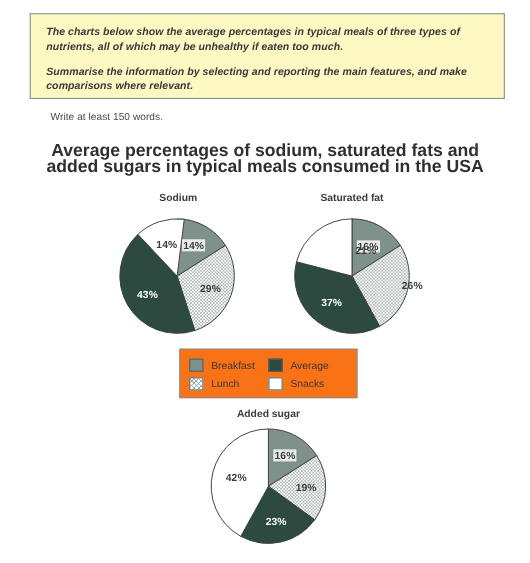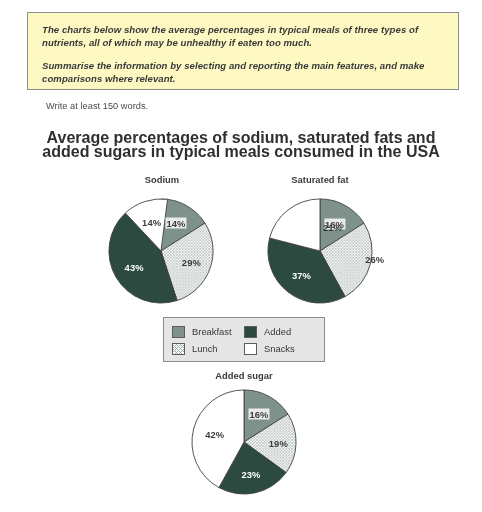--- a/index.html
+++ b/index.html
@@ -105,21 +105,21 @@
 
   
   #legend {
     position: absolute;
     left: 163px;
     top: 317px;
     width: 162px;
     height: 45px;
     border: 1px solid #8d8d8d;
     box-sizing: border-box;
-    background: #e5e5e5;
+    background: #f97316;
     padding: 5px 8px;
   }
   .legend-row {
     display: flex;
     align-items: center;
     height: 17px;
   }
   .legend-item {
     display: flex;
     align-items: center;
@@ -226,21 +226,21 @@
   </div>
 
 <div id="legend">
   <div class="legend-row">
     <div class="legend-item">
       <span class="swatch breakfast"></span>
       <span class="legend-label">Breakfast</span>
     </div>
     <div class="legend-item">
       <span class="swatch dinner"></span>
-      <span class="legend-label">Added</span>
+      <span class="legend-label">Average</span>
     </div>
   </div>
   <div class="legend-row">
     <div class="legend-item">
       <span class="swatch lunch"></span>
       <span class="legend-label">Lunch</span>
     </div>
     <div class="legend-item">
       <span class="swatch snacks"></span>
       <span class="legend-label">Snacks</span>

